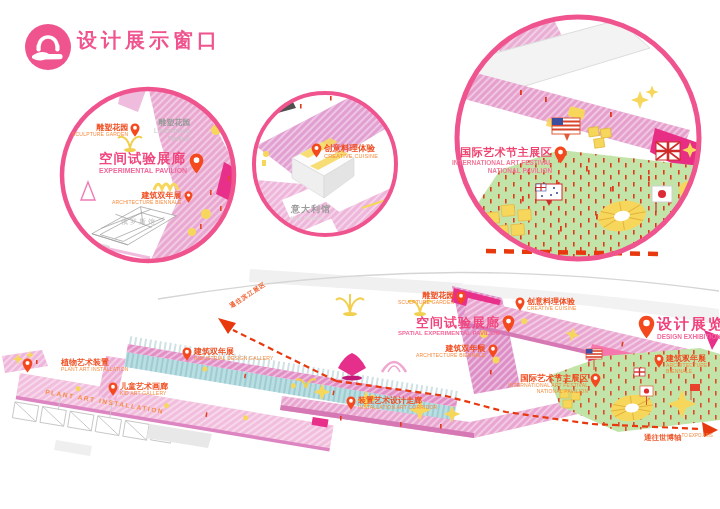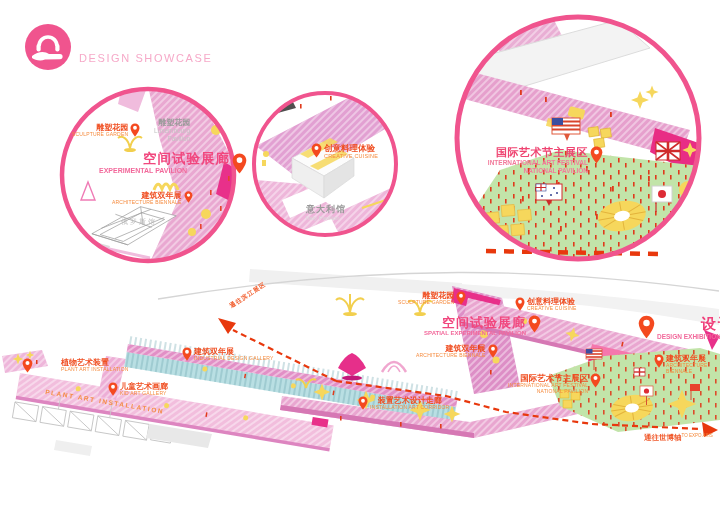--- a/index.html
+++ b/index.html
@@ -13,21 +13,21 @@
              color:#f0548e;letter-spacing:4px;}
   .hdr-sub{position:absolute;left:79px;top:52px;font-size:11px;color:#f6a9c8;letter-spacing:1.6px;}
 
   
   .lbl{position:absolute;display:flex;align-items:flex-start;gap:2px;line-height:1.18;
        white-space:nowrap;z-index:5;}
   .lbl .txt{display:flex;flex-direction:column;}
   .lbl.r .txt{text-align:right;align-items:flex-end;}
   .zh-s{font-size:8px;font-weight:bold;color:#f04f22;}
   .en-s{font-size:5px;color:#f58a3d;letter-spacing:.2px;}
-  .zh-b{font-size:13px;font-weight:bold;color:#f1477e;letter-spacing:1px;margin-left:44px;}
+  .zh-b{font-size:13px;font-weight:bold;color:#f1477e;letter-spacing:1px;}
   .en-b{font-size:7px;font-weight:bold;color:#f2699b;}
   .zh-gray{font-size:8px;font-weight:bold;color:#9a9a9a;}
   .en-gray{font-size:6.5px;color:#c4c4c4;}
   .pin{flex:none;display:block;}
   .p12{height:12px;width:9px;} .p14{height:14px;width:10px;} .p15{height:15px;width:11px;}
   .p18{height:18px;width:13px;} .p21{height:21px;width:15px;} .p24{height:24px;width:17px;}
   .wrap{white-space:normal;width:52px;}
   .exh .zh-b{font-size:15px;color:#f0417c;letter-spacing:2px;}
   .exh .en-b{font-size:6.5px;color:#f2699b;}
   .c3t .zh-b{font-size:11px;color:#ef4471;letter-spacing:.5px;}
@@ -394,21 +394,21 @@
 <circle cx="578" cy="138" r="121" fill="none" stroke="#f0548e" stroke-width="5"></circle>
 </svg>
 
 <svg class="hdr-icon" viewBox="-24 -24 48 48">
   <circle r="23" fill="#f0548e"></circle>
   <path d="M-9,-1 a9,9 0 0 1 18,0" stroke="#fff" stroke-width="3.6" fill="none"></path>
   <rect x="-11.5" y="-3" width="4.2" height="7.5" rx="2" fill="#fff"></rect>
   <rect x="7.3" y="-3" width="4.2" height="7.5" rx="2" fill="#fff"></rect>
   <path d="M-16,9 C-10,4 -3,4 1,7 L12,7 a2.6,2.6 0 0 1 0,5.2 L-3,12.6 C-8,14.6 -13,13 -16,11 Z" fill="#fff"></path>
 </svg>
-<div class="hdr-sub">DESIGN SHOWCASE</div>
+<div class="hdr-title">设计展示窗口</div>
 
 <div class="lbl r" style="left:154px;top:118px;">
   <div class="txt">
     <span class="zh-gray">雕塑花园</span>
     <span class="en-gray">Luxembourg</span>
     <span class="en-gray">Pavilion</span>
   </div>
 </div>
 
 <div class="lbl r" style="left:72px;top:123px;">
@@ -450,21 +450,21 @@
   <svg class="pin p15" viewBox="0 0 24 34">
     <path d="M12 1C5.9 1 1 5.9 1 12c0 8.2 11 21 11 21s11-12.8 11-21C23 5.9 18.1 1 12 1z" fill="#f4491f"></path>
     <circle cx="12" cy="11.5" r="4.6" fill="#fff"></circle>
       </svg>
   <div class="txt">
     <span class="zh-s" style="font-size:8.5px;">创意料理体验</span>
     <span class="en-s" style="font-size:5.5px;">CREATIVE CUISINE</span>
   </div>
 </div>
 
-<div class="lbl" style="left:306px;top:204px;justify-content:center;">
+<div class="lbl" style="left:291px;top:204px;justify-content:center;">
   <div class="txt">
     <span class="zh-gray" style="font-size:9px;letter-spacing:1px;">意大利馆</span>
     <span class="en-gray" style="font-size:6px;color:#d8d8d8;">Italy Pavilion</span>
   </div>
 </div>
 
 <div class="lbl r c3t" style="left:452px;top:146px;">
   <div class="txt">
     <span class="zh-b">国际艺术节主展区</span>
     <span class="en-b">INTERNATIONAL ART FESTIVAL</span>
@@ -502,21 +502,21 @@
   <svg class="pin p14" viewBox="0 0 24 34">
     <path d="M12 1C5.9 1 1 5.9 1 12c0 8.2 11 21 11 21s11-12.8 11-21C23 5.9 18.1 1 12 1z" fill="#f4491f"></path>
     <circle cx="12" cy="11.5" r="4.6" fill="#fff"></circle>
       </svg>
   <div class="txt">
     <span class="zh-s">建筑双年展</span>
     <span class="en-s">INDUSTRIAL DESIGN GALLERY</span>
   </div>
 </div>
 
-<div class="lbl" style="left:358px;top:396px;text-align:center;">
+<div class="lbl" style="left:346px;top:396px;">
   <svg class="pin p14" viewBox="0 0 24 34">
     <path d="M12 1C5.9 1 1 5.9 1 12c0 8.2 11 21 11 21s11-12.8 11-21C23 5.9 18.1 1 12 1z" fill="#f4491f"></path>
     <circle cx="12" cy="11.5" r="4.6" fill="#fff"></circle>
       </svg>
   <div class="txt">
     <span class="zh-s">装置艺术设计走廊</span>
     <span class="en-s">INSTALLATION ART CORRIDOR</span>
   </div>
 </div>
 

